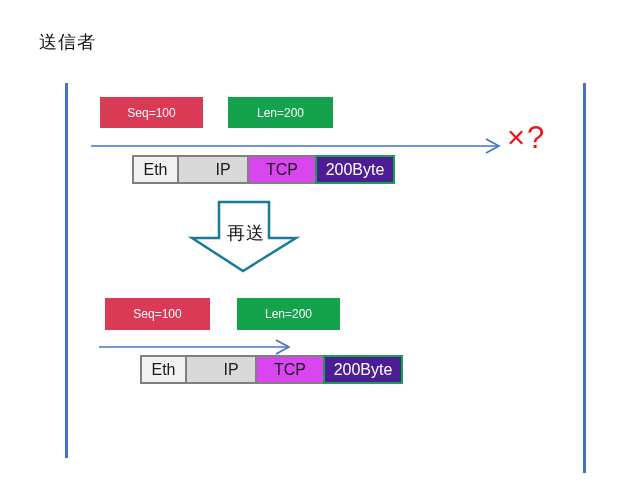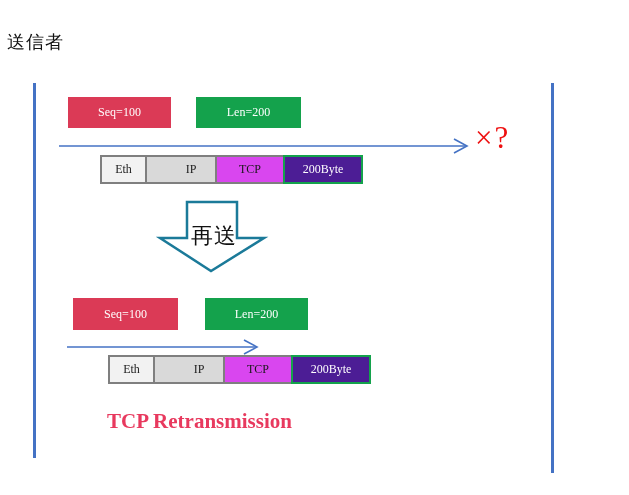--- a/index.html
+++ b/index.html
@@ -1,18 +1,18 @@
 <!DOCTYPE html>
 <html><head>
 <meta charset="utf-8">
 <style>
   html,body{margin:0;padding:0;background:#fff;}
   .canvas{
     position:relative;width:598px;height:495px;background:#ffffff;
-    font-family:Liberation Serif, serif;overflow:hidden;
+    font-family:Liberation Sans, sans-serif;overflow:hidden;margin-left:32px;
   }
   .endpoint-label{position:absolute;font-size:18px;color:#111;letter-spacing:1px;}
   .endpoint-label.sender{left:7px;top:30px;}
   .endpoint-label.receiver{left:519px;top:30px;}
   .lifeline{position:absolute;width:3px;background:#4472C4;}
   .lifeline.left{left:33px;top:83px;height:375px;}
   .lifeline.right{left:551px;top:83px;height:390px;}
   .badge{
     position:absolute;color:#fff;font-size:12px;
     display:flex;align-items:center;justify-content:center;
@@ -21,34 +21,34 @@
   .badge.len{background:#14A24C;}
   .badge.seq.one{left:68px;top:97px;width:103px;height:31px;}
   .badge.len.one{left:196px;top:97px;width:105px;height:31px;}
   .badge.seq.two{left:73px;top:298px;width:105px;height:32px;}
   .badge.len.two{left:205px;top:298px;width:103px;height:32px;}
   .packet{position:absolute;display:flex;height:29px;}
   .packet.one{left:100px;top:155px;}
   .packet.two{left:108px;top:355px;}
   .cell{
     box-sizing:border-box;height:29px;display:flex;align-items:center;justify-content:center;
-    font-size:12px;color:#1a1a1a;border:2px solid #7F7F7F;
+    font-size:16px;color:#1a1a1a;border:2px solid #7F7F7F;
   }
   .cell + .cell{margin-left:-2px;}
   .cell.eth{width:47px;background:#F2F2F2;}
   .cell.ip{width:72px;background:#D9D9D9;padding-left:20px;}
   .cell.tcp{width:70px;background:#d946ef;}
   .cell.bytes{width:80px;background:#4c1d95;border-color:#14A24C;color:#ffffff;}
   .lost{
     position:absolute;left:475px;top:121px;font-size:31px;color:#EE1111;
     letter-spacing:2px;line-height:1.1;
   }
   .retransmit-label{
     position:absolute;left:189px;top:221px;width:50px;text-align:center;
-    font-size:22px;color:#111;letter-spacing:1px;
+    font-size:18px;color:#111;letter-spacing:1px;
   }
   .caption{
     position:absolute;left:107px;top:409px;font-size:21px;font-weight:bold;color:#E8395E;
   }
   svg.overlay{position:absolute;left:0;top:0;}
 </style>
 </head>
 <body>
 
 <div class="canvas">
@@ -87,15 +87,14 @@
   <div class="badge seq two">Seq=100</div>
   <div class="badge len two">Len=200</div>
 
   <div class="packet two">
     <div class="cell eth">Eth</div>
     <div class="cell ip">IP</div>
     <div class="cell tcp">TCP</div>
     <div class="cell bytes">200Byte</div>
   </div>
 
-  <div class="caption">TCP Retransmission</div>
 
 </div>
 
 </body></html>

